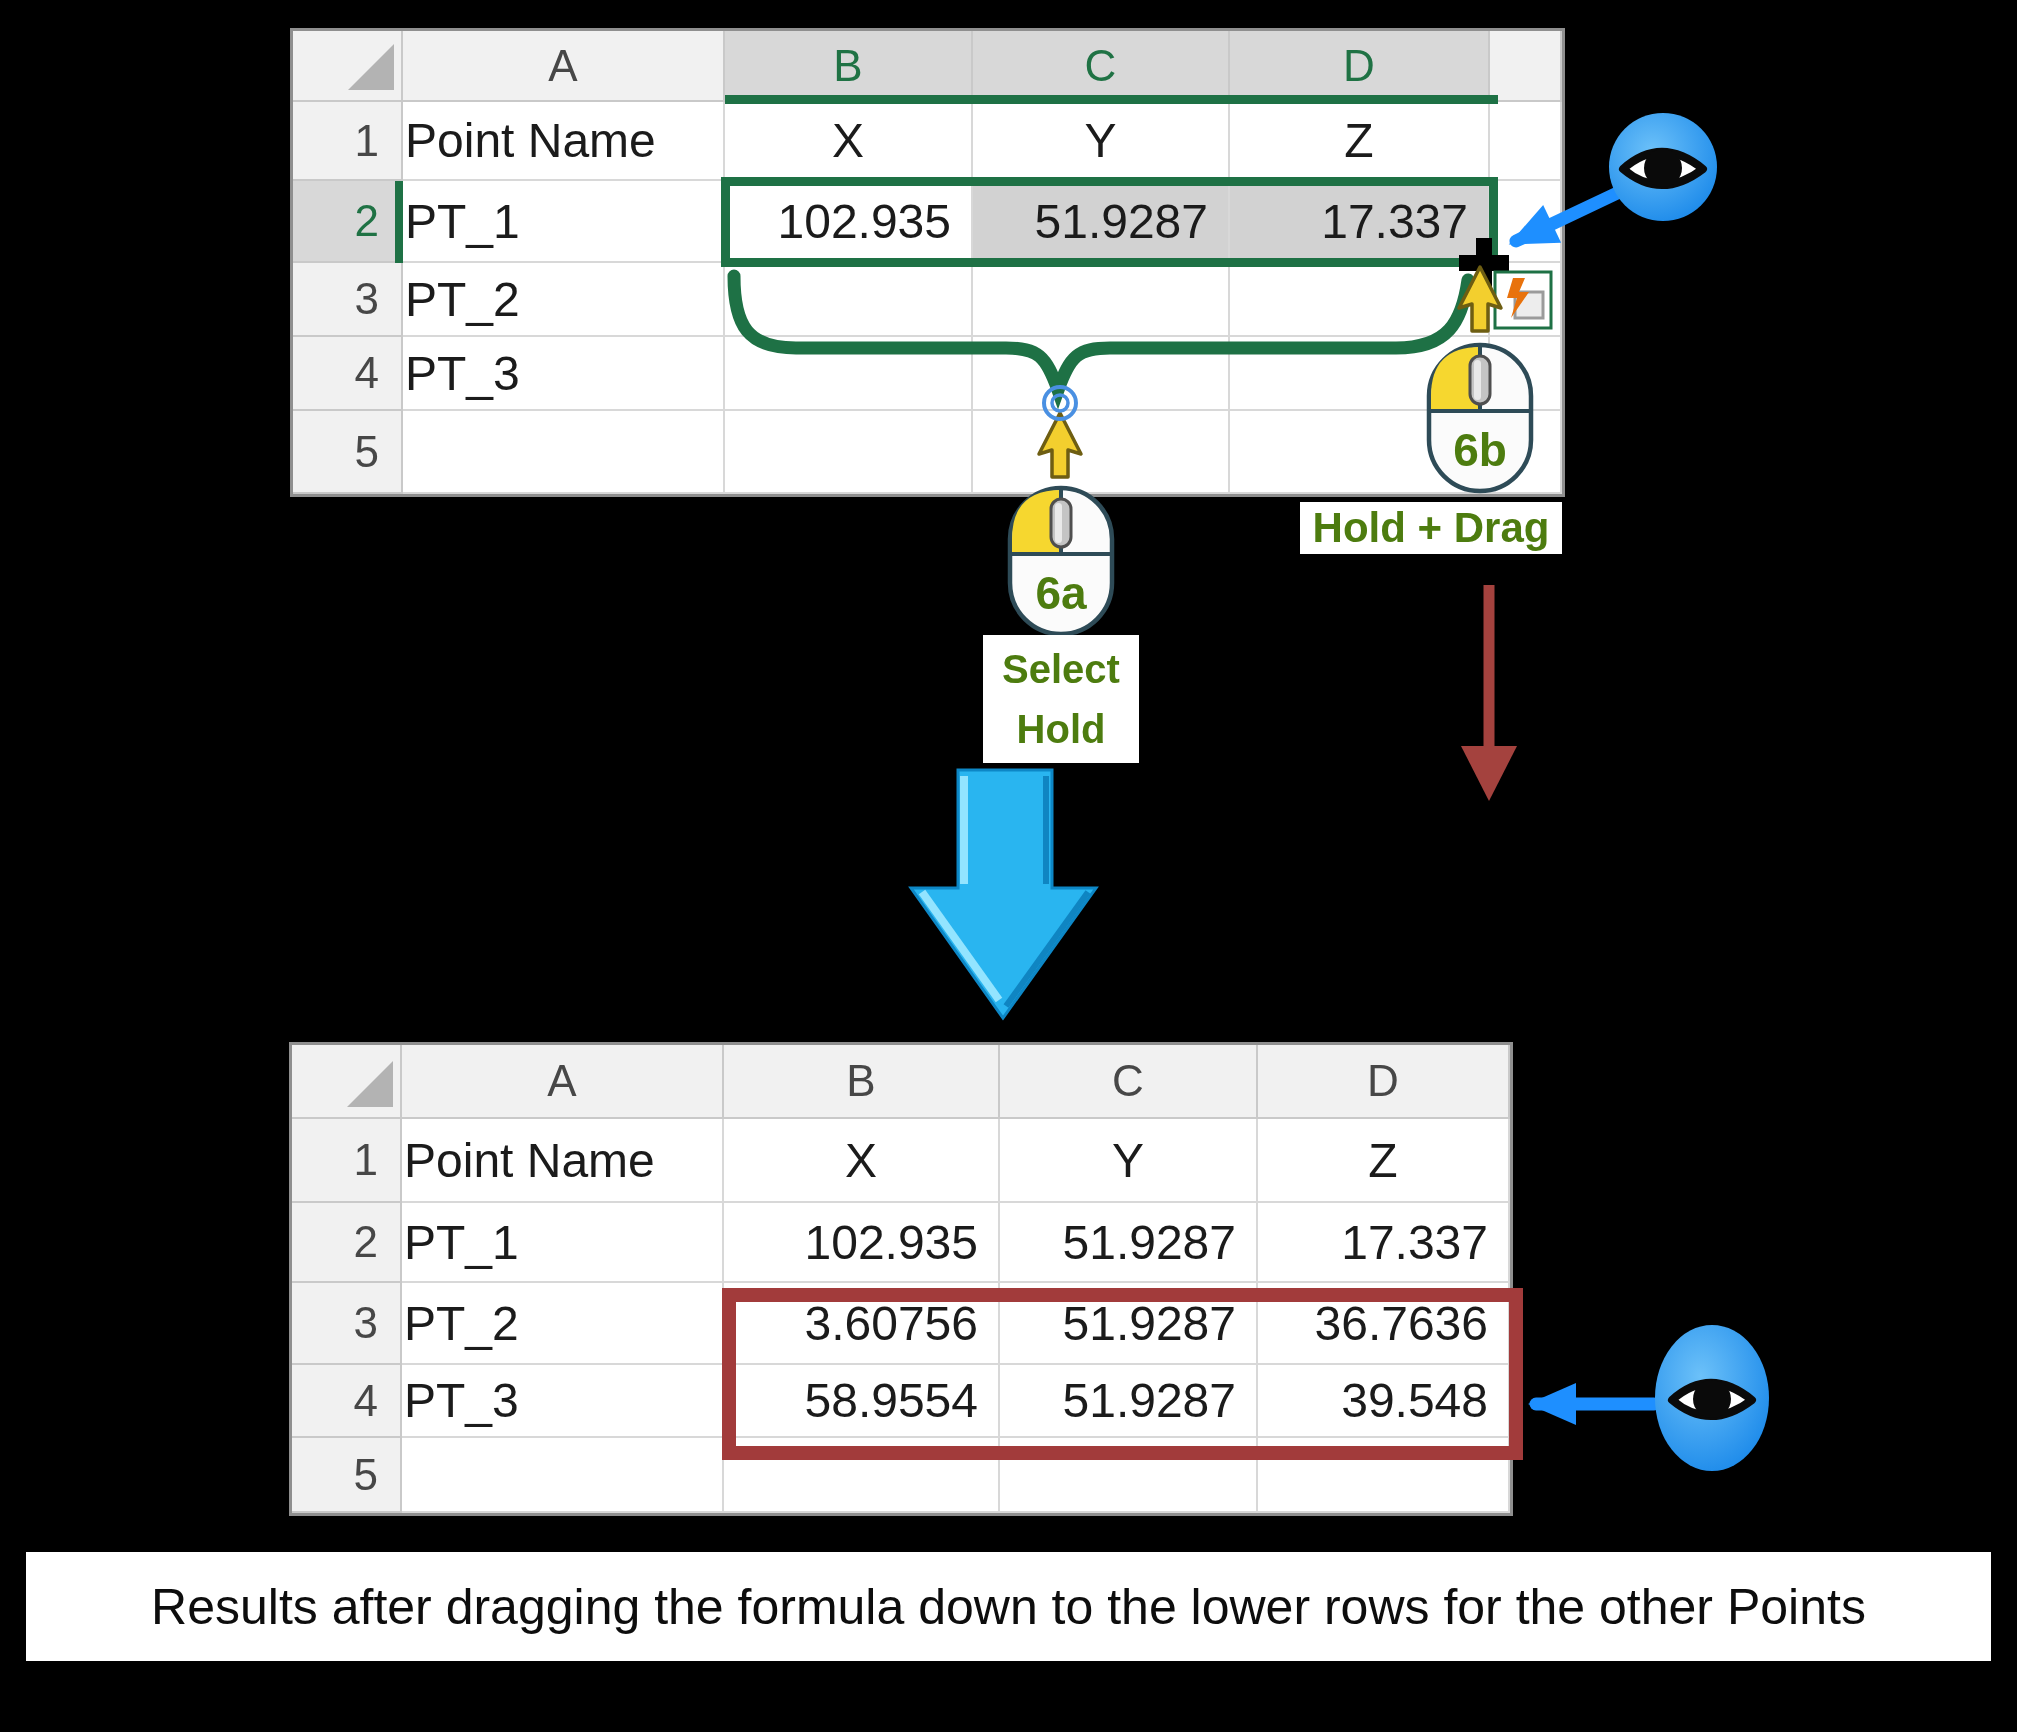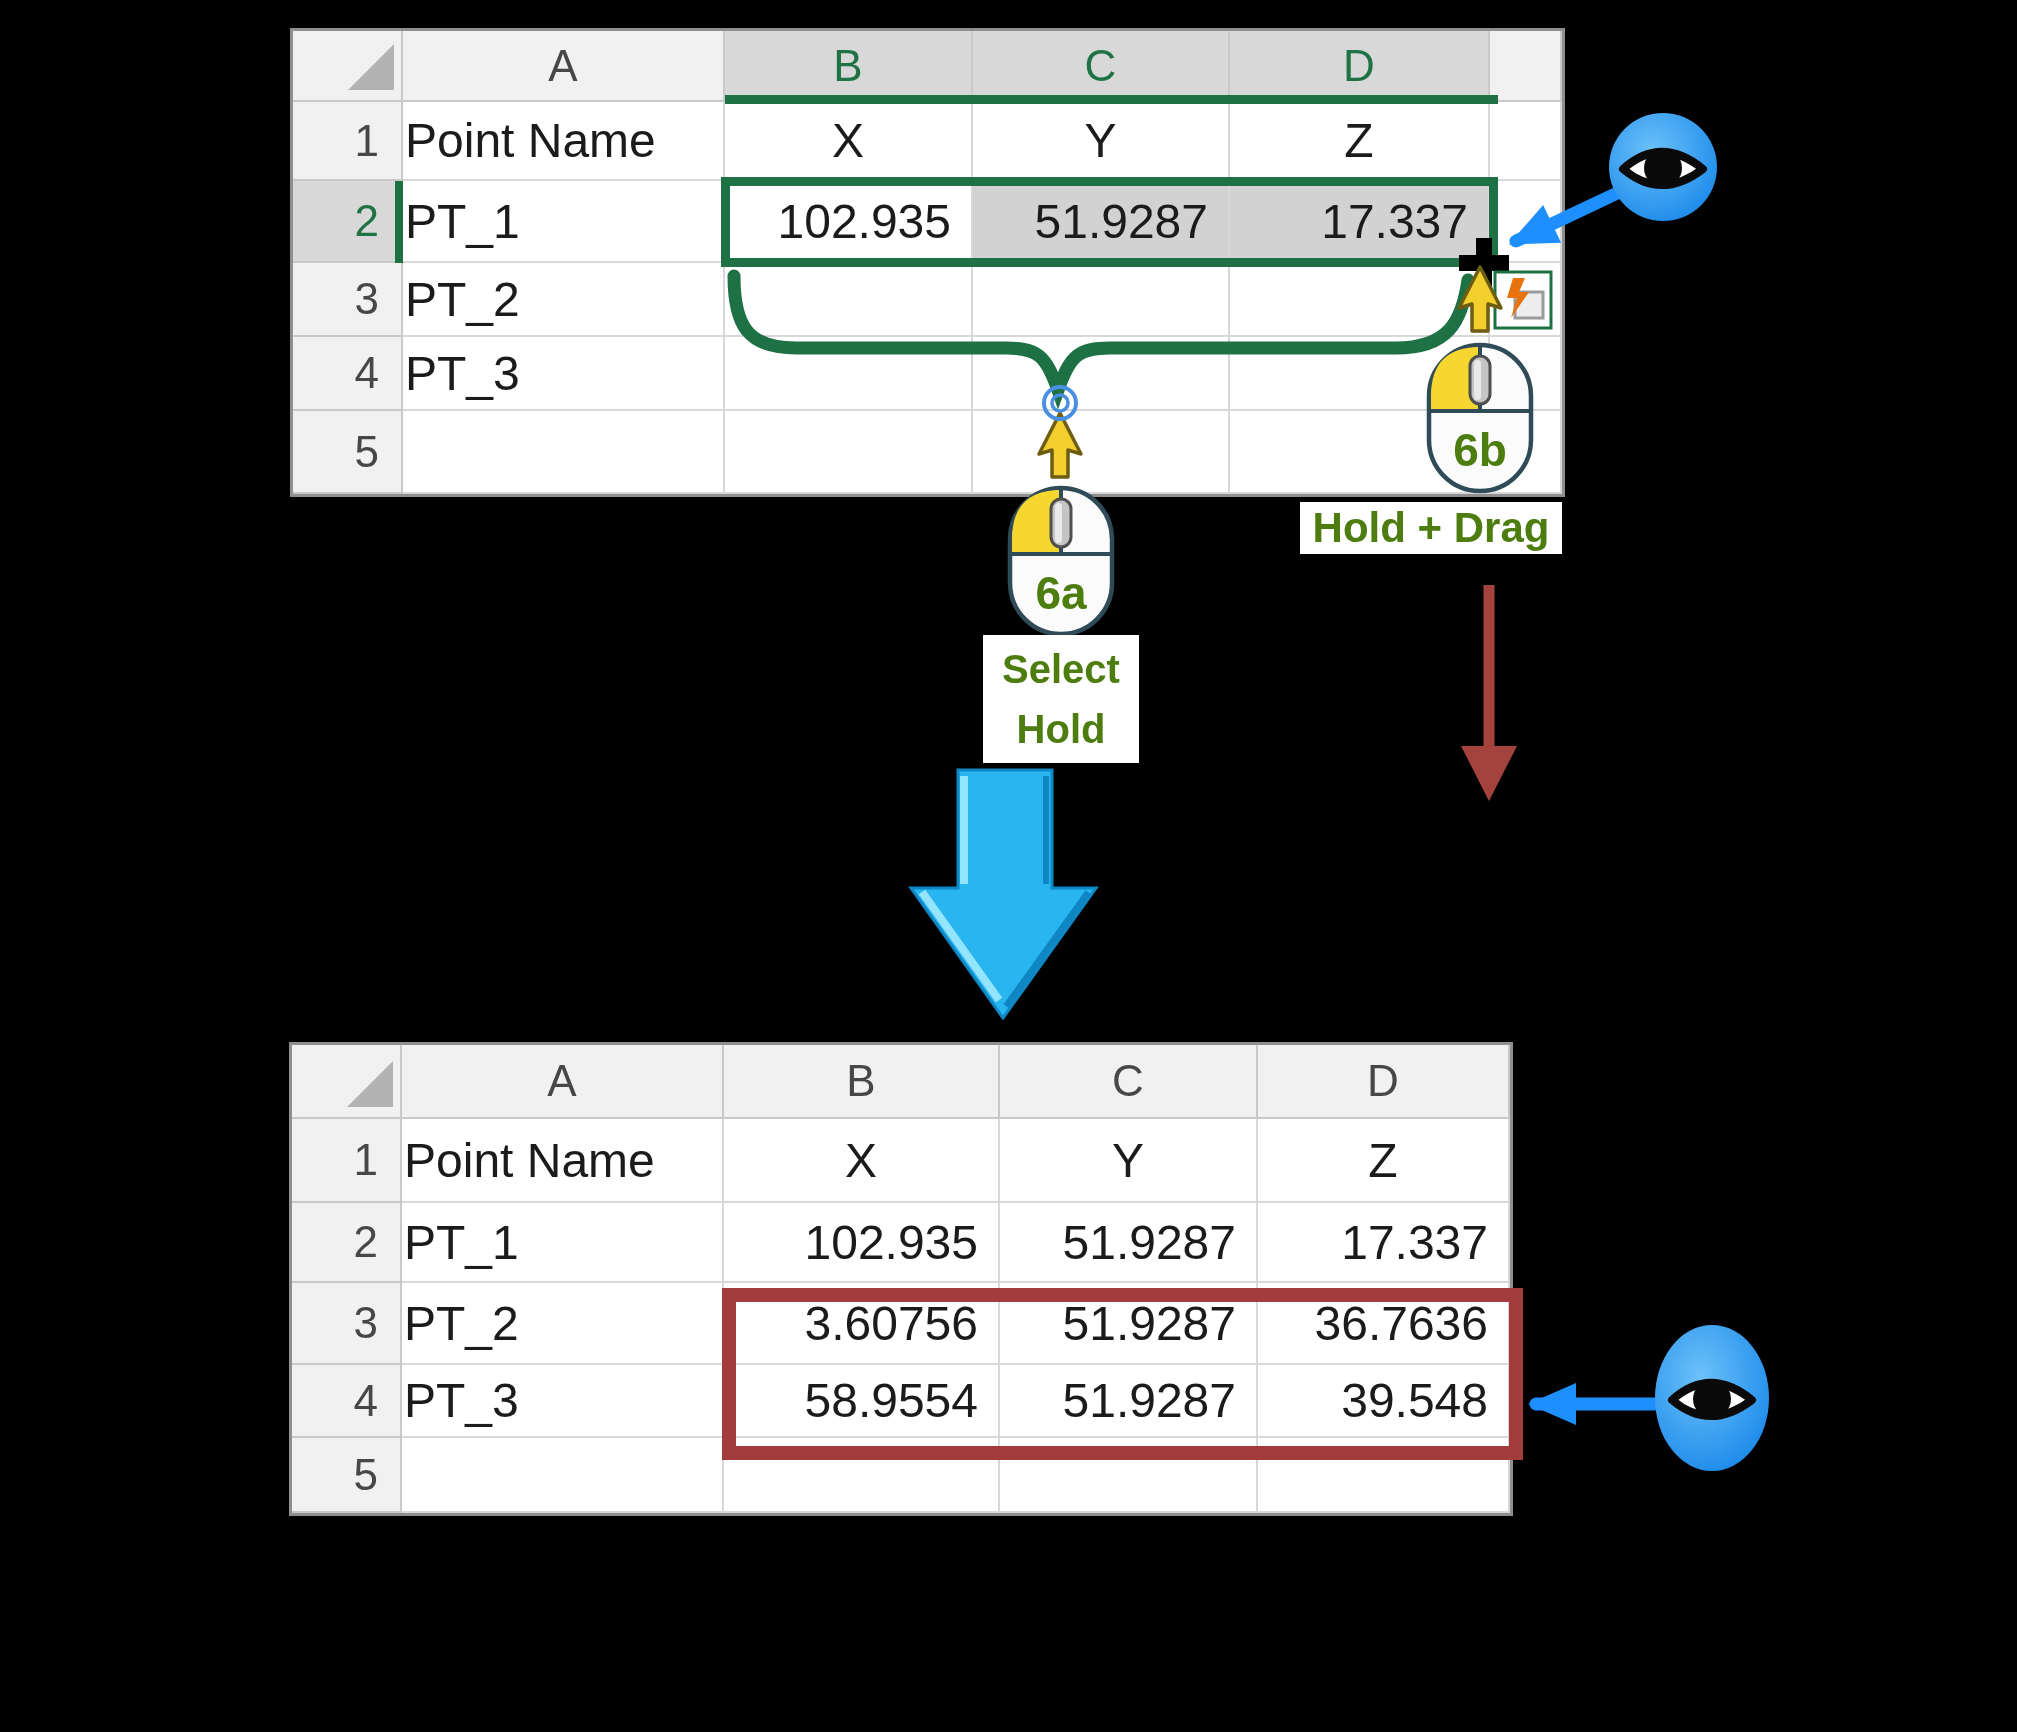--- a/index.html
+++ b/index.html
@@ -203,13 +203,16 @@
   </svg>
 
   <div class="lbl" id="lbl-6a">6a</div>
   <div class="lbl" id="lbl-6b">6b</div>
   <div class="lbl" id="lbl-select">
     <span>Select</span>
     <span>Hold</span>
   </div>
   <div class="lbl" id="lbl-hold">Hold + Drag</div>
 
+  <div id="caption-bar">
+    <span>Results after dragging the formula down to the lower rows for the other Points</span>
+  </div>
 </div>
 
 </body></html>

